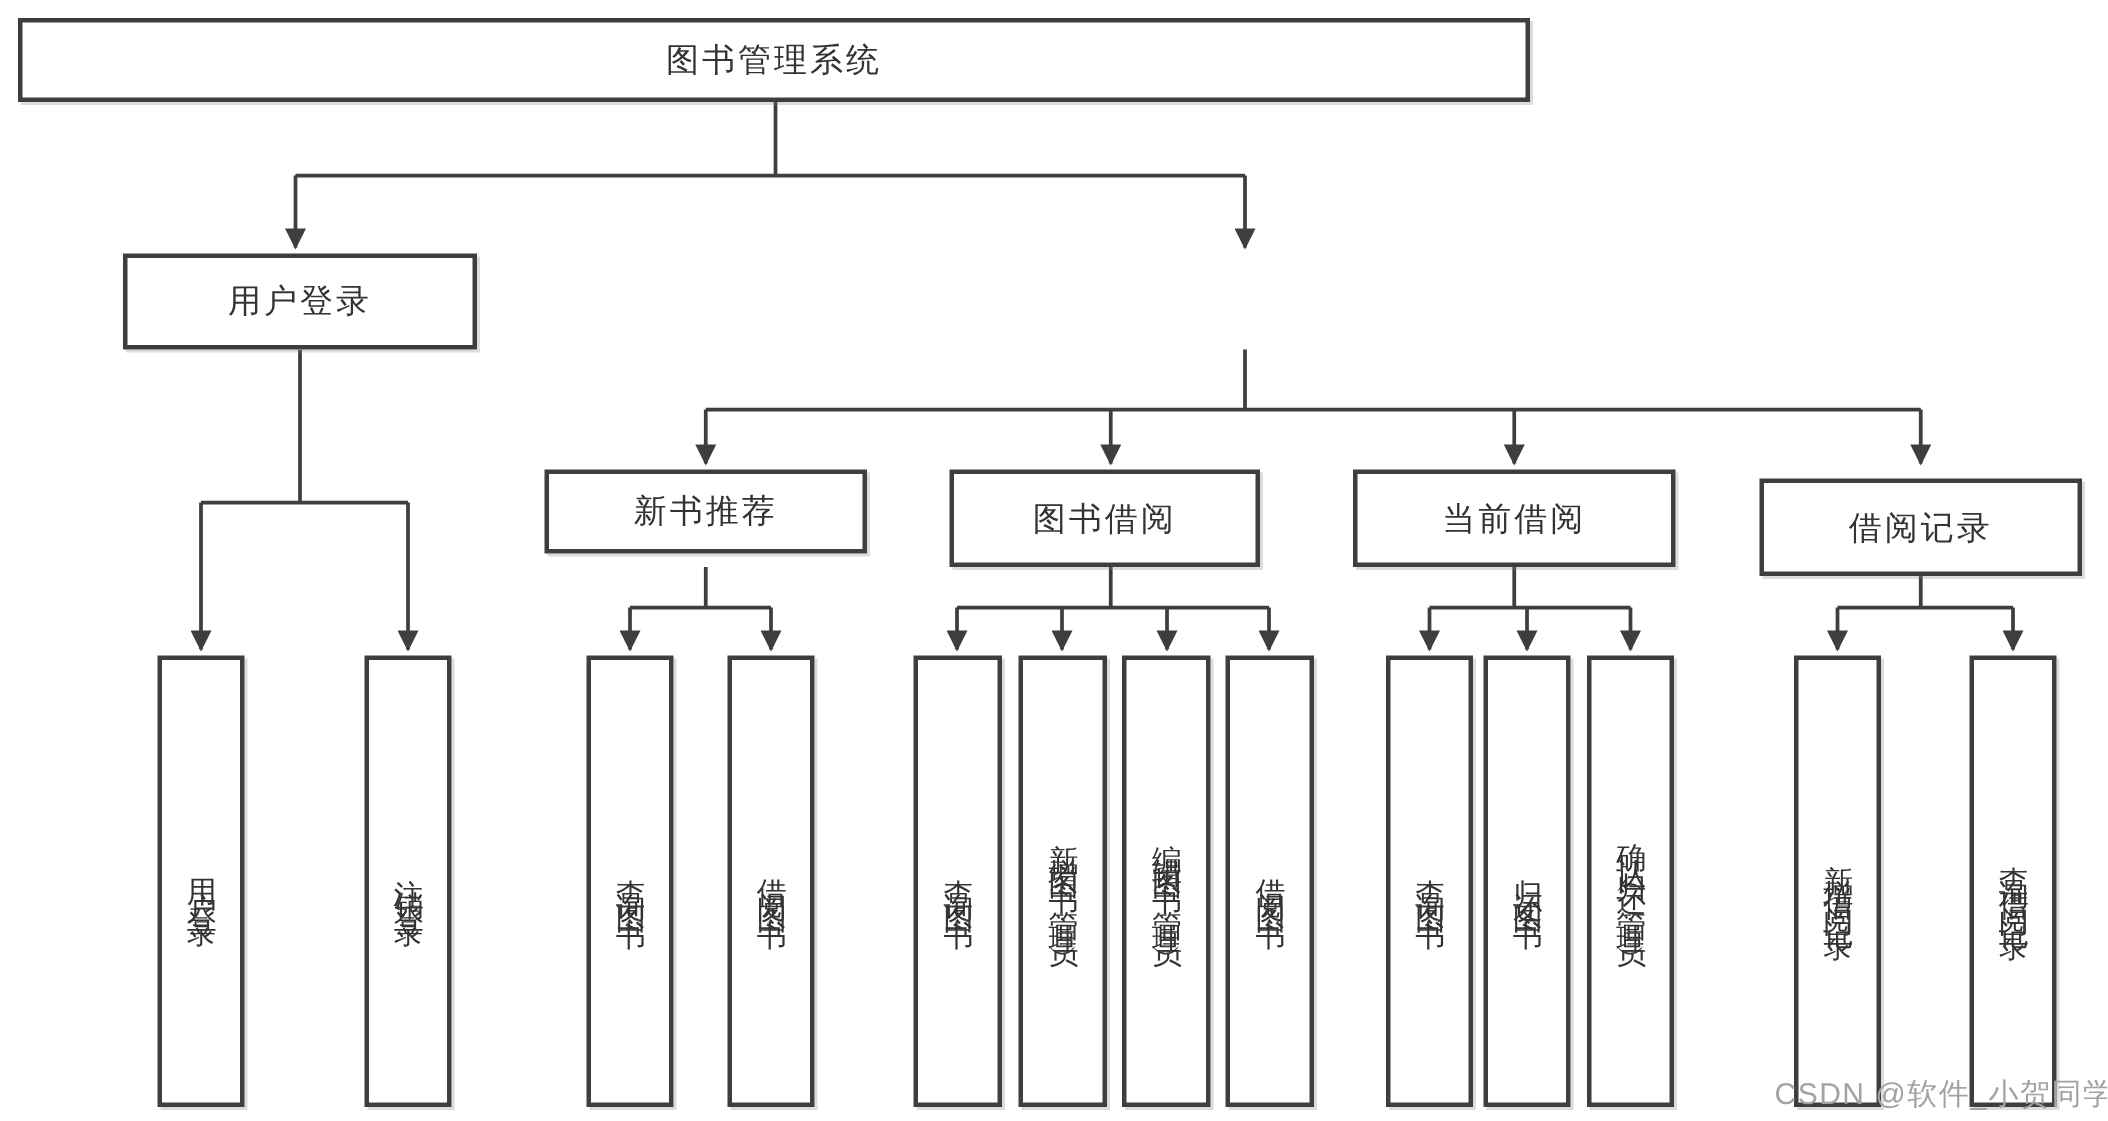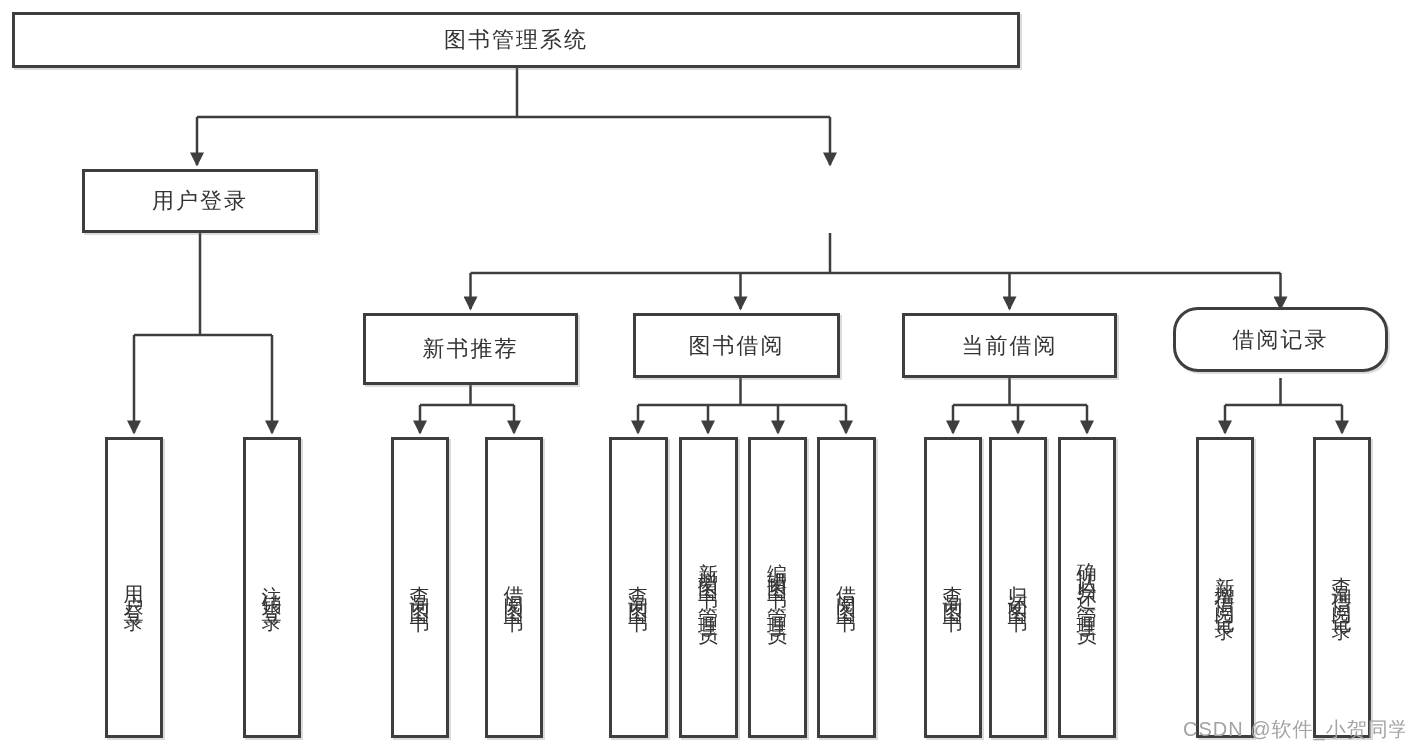--- a/index.html
+++ b/index.html
@@ -92,30 +92,30 @@
   </svg>
 
   <div class="box h-box" style="left:12px;top:12px;width:1008px;height:56px;">
     <span>图书管理系统</span>
   </div>
 
   <div class="box h-box" style="left:82px;top:169px;width:236px;height:64px;">
     <span>用户登录</span>
   </div>
 
-  <div class="box h-box" style="left:363px;top:313px;width:215px;height:72px;">
+  <div class="box h-box" style="left:363px;top:313px;width:215px;height:56px;">
     <span>新书推荐</span>
   </div>
   <div class="box h-box" style="left:633px;top:313px;width:207px;height:65px;">
     <span>图书借阅</span>
   </div>
   <div class="box h-box" style="left:902px;top:313px;width:215px;height:65px;">
     <span>当前借阅</span>
   </div>
-  <div class="box h-box" style="left:1173px;top:307px;width:215px;height:65px;border-radius:25px;">
+  <div class="box h-box" style="left:1173px;top:319px;width:215px;height:65px;">
     <span>借阅记录</span>
   </div>
 
   <div class="box v-box" style="left:105px;top:437px;width:58px;height:301px;">
     <span>用户登录</span>
   </div>
   <div class="box v-box" style="left:243px;top:437px;width:58px;height:301px;">
     <span>注销登录</span>
   </div>
 

